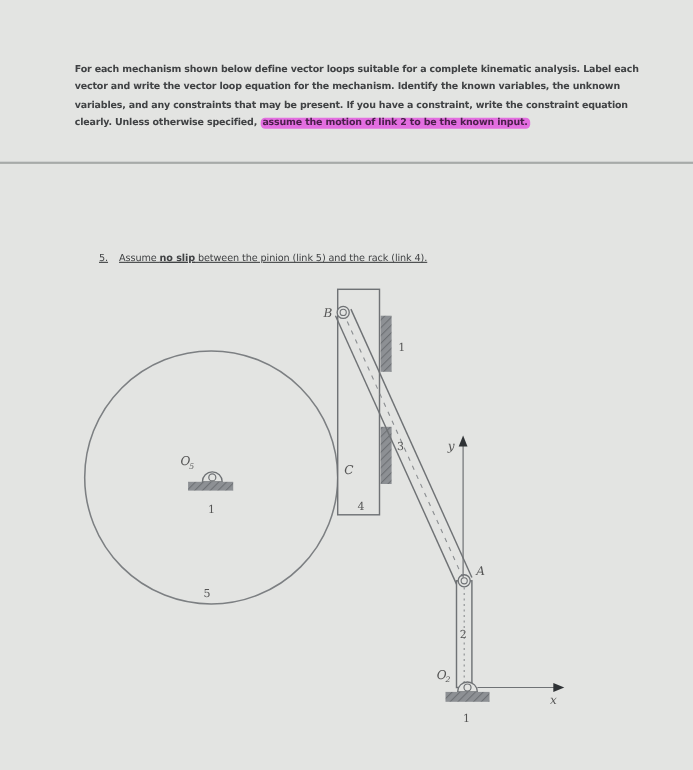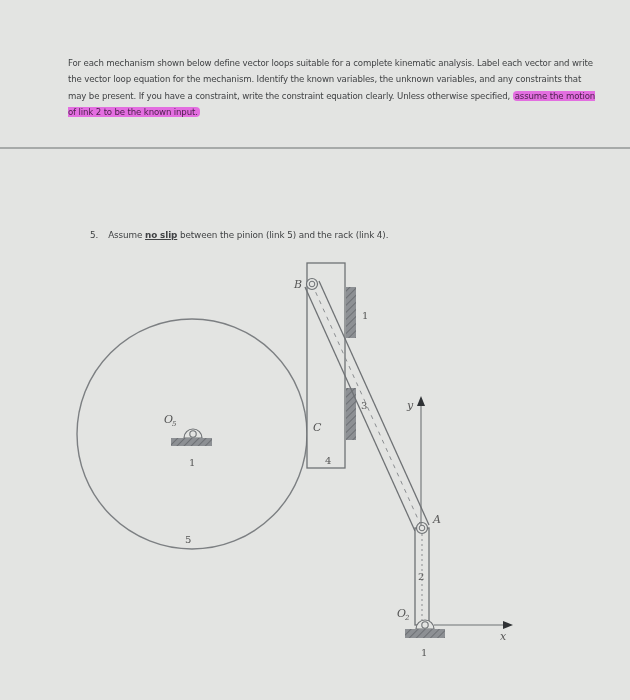--- a/index.html
+++ b/index.html
@@ -6,32 +6,33 @@
   body {
     width: 630px; height: 700px; overflow: hidden;
     background: #e3e4e2;
     font-family: "DejaVu Sans", sans-serif;
     position: relative;
   }
   .instructions {
     position: absolute; left: 68px; top: 55px; width: 530px;
     font-size: 8.6px; line-height: 16.4px; color: #404244;
     letter-spacing: -0.15px;
+    font-weight: bold;
   }
   .hl {
     background: #e36ee0; color: #4a1f4a; border-radius: 4px;
     padding: 0 2px;
   }
   .divider {
     position: absolute; left: 0; top: 147px; width: 630px; height: 2px;
     background: #a7aaa9;
   }
   .question {
     position: absolute; left: 90px; top: 230px;
-    font-size: 8.8px; color: #404244; letter-spacing: -0.1px;
+    font-size: 8.8px; color: #404244; letter-spacing: -0.1px; text-decoration: underline;
   }
   .question .num { margin-right: 10px; }
   .question .ul { text-decoration: underline; font-weight: bold; }
   svg.fig { position: absolute; left: 0; top: 0; }
   .lbl { font-family: "DejaVu Serif", serif; font-style: italic; fill: #555; }
   .num-lbl { font-family: "DejaVu Serif", serif; fill: #555; }
 </style>
 </head>
 <body>
 

